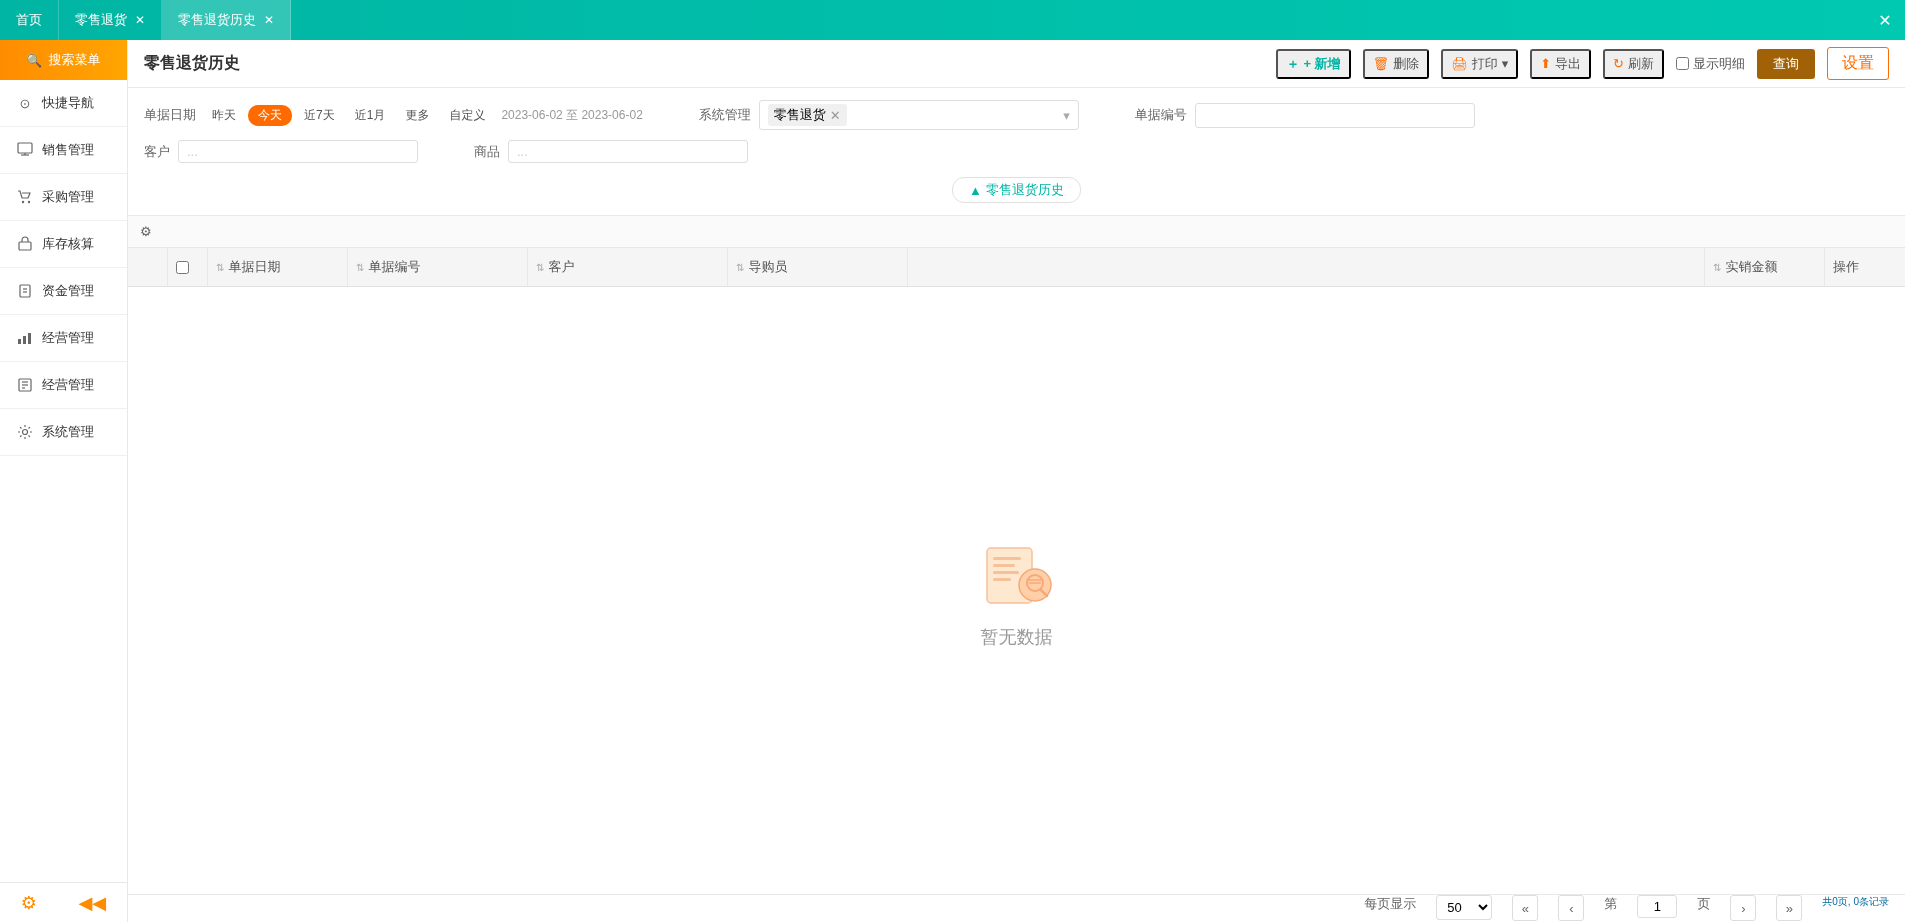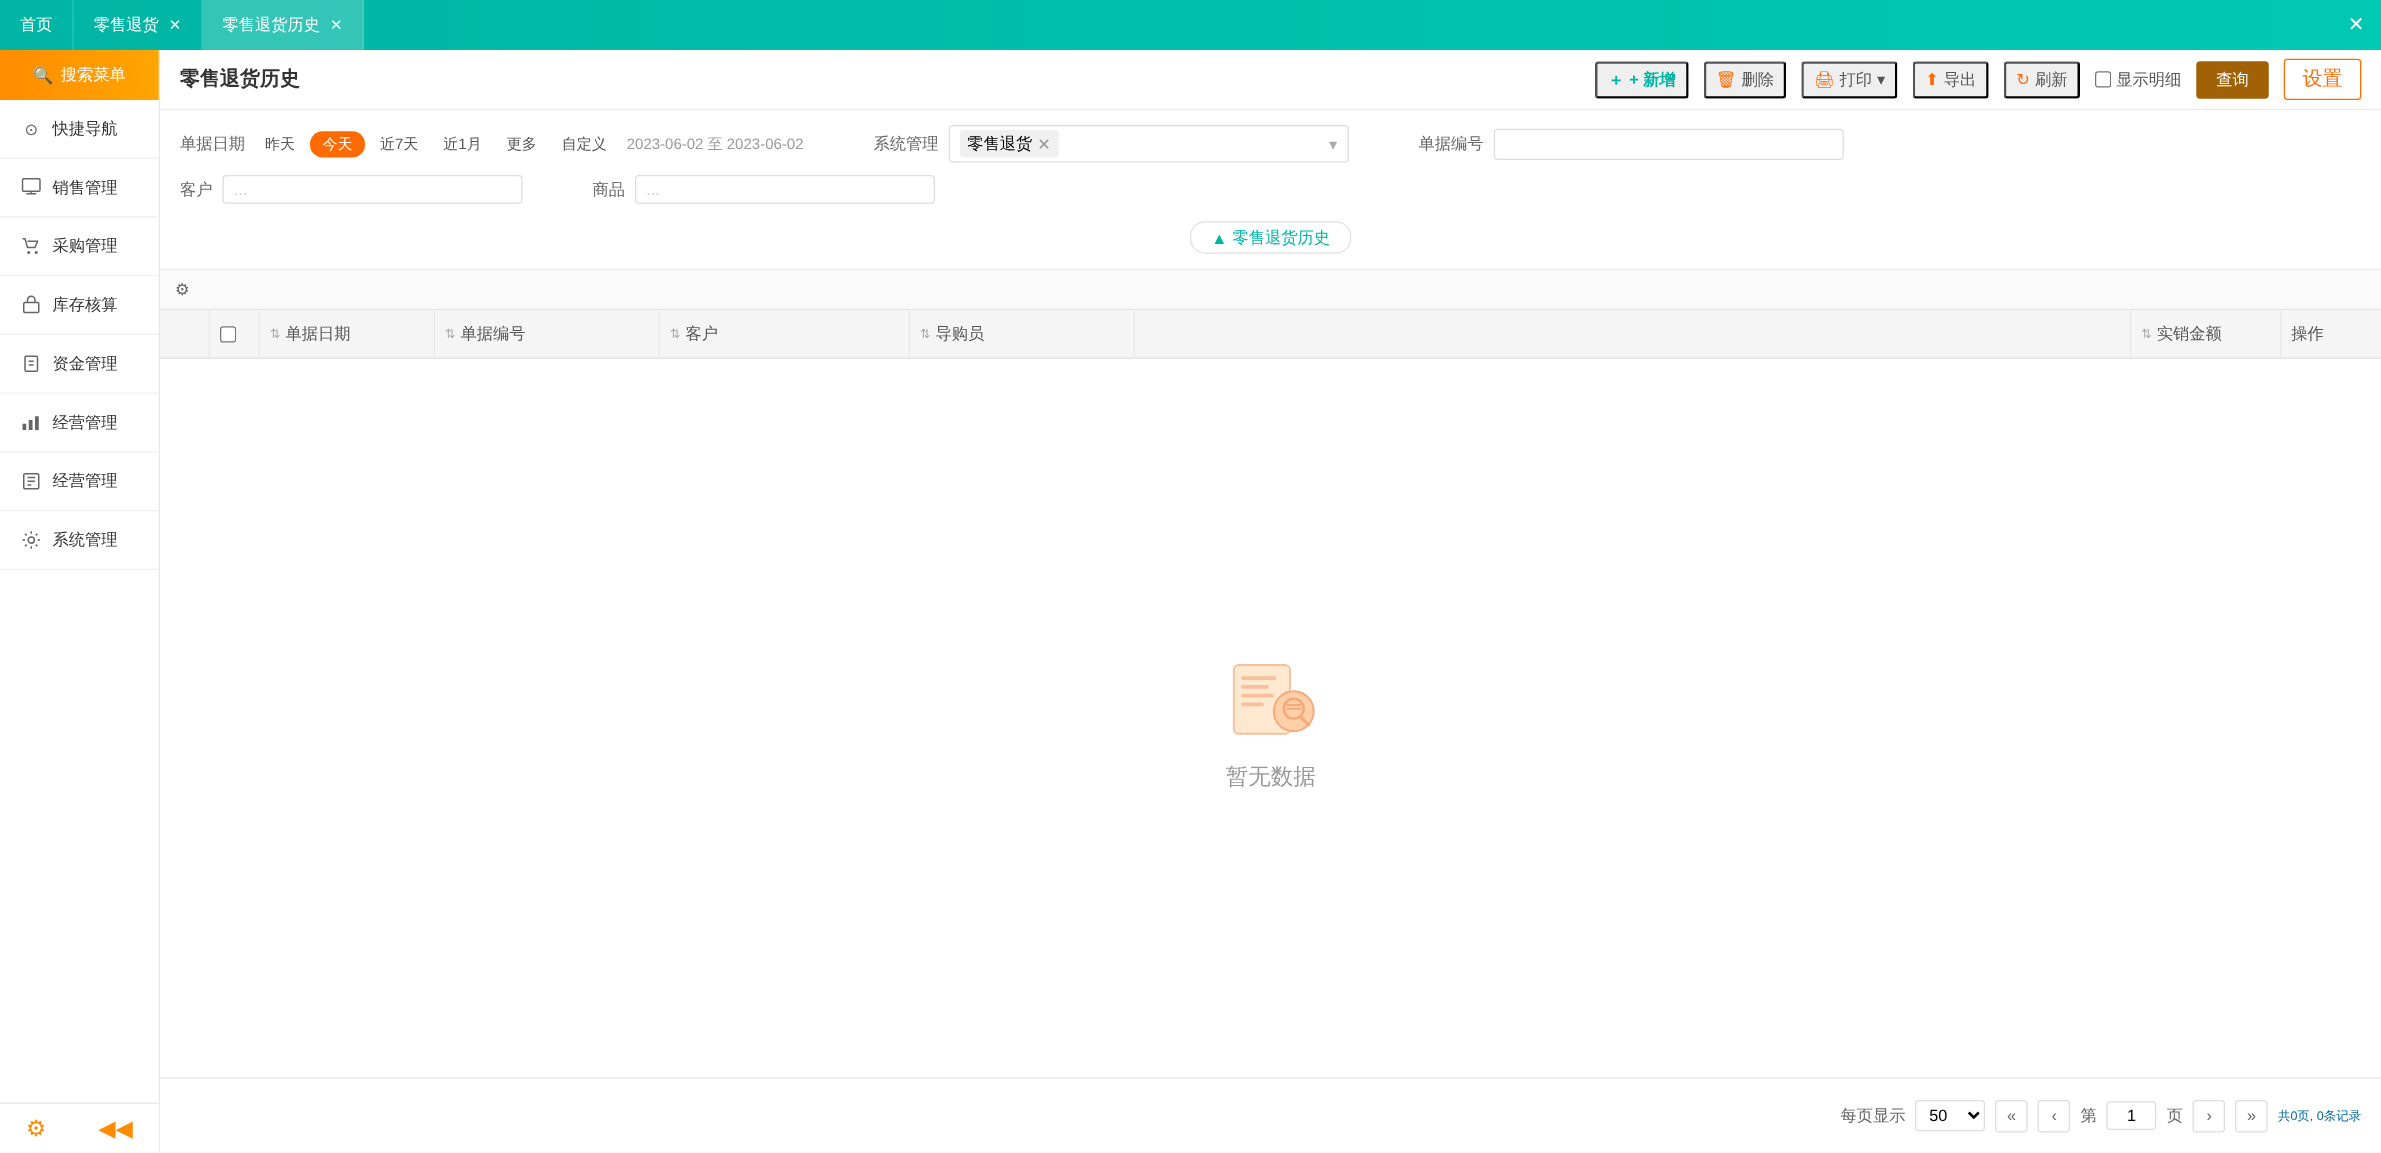--- a/index.html
+++ b/index.html
@@ -334,28 +334,28 @@
       width: 80px;
       height: 80px;
     }
     .empty-text {
       color: #999;
       font-size: 18px;
     }
 
     
     .pagination-bar {
-      height: 60px;
+      height: 28px;
       background: #fff;
       border-top: 1px solid #e8e8e8;
       display: flex;
-      align-items: center;
+      align-items: flex-start;
       justify-content: flex-end;
       padding: 0 16px;
-      gap: 8px;
+      gap: 20px;
       flex-shrink: 0;
     }
     .pagination-label { color: #666; font-size: 13px; }
     .page-size-select {
       border: 1px solid #ddd;
       border-radius: 3px;
       padding: 3px 6px;
       font-size: 13px;
       background: #fff;
       cursor: pointer;

